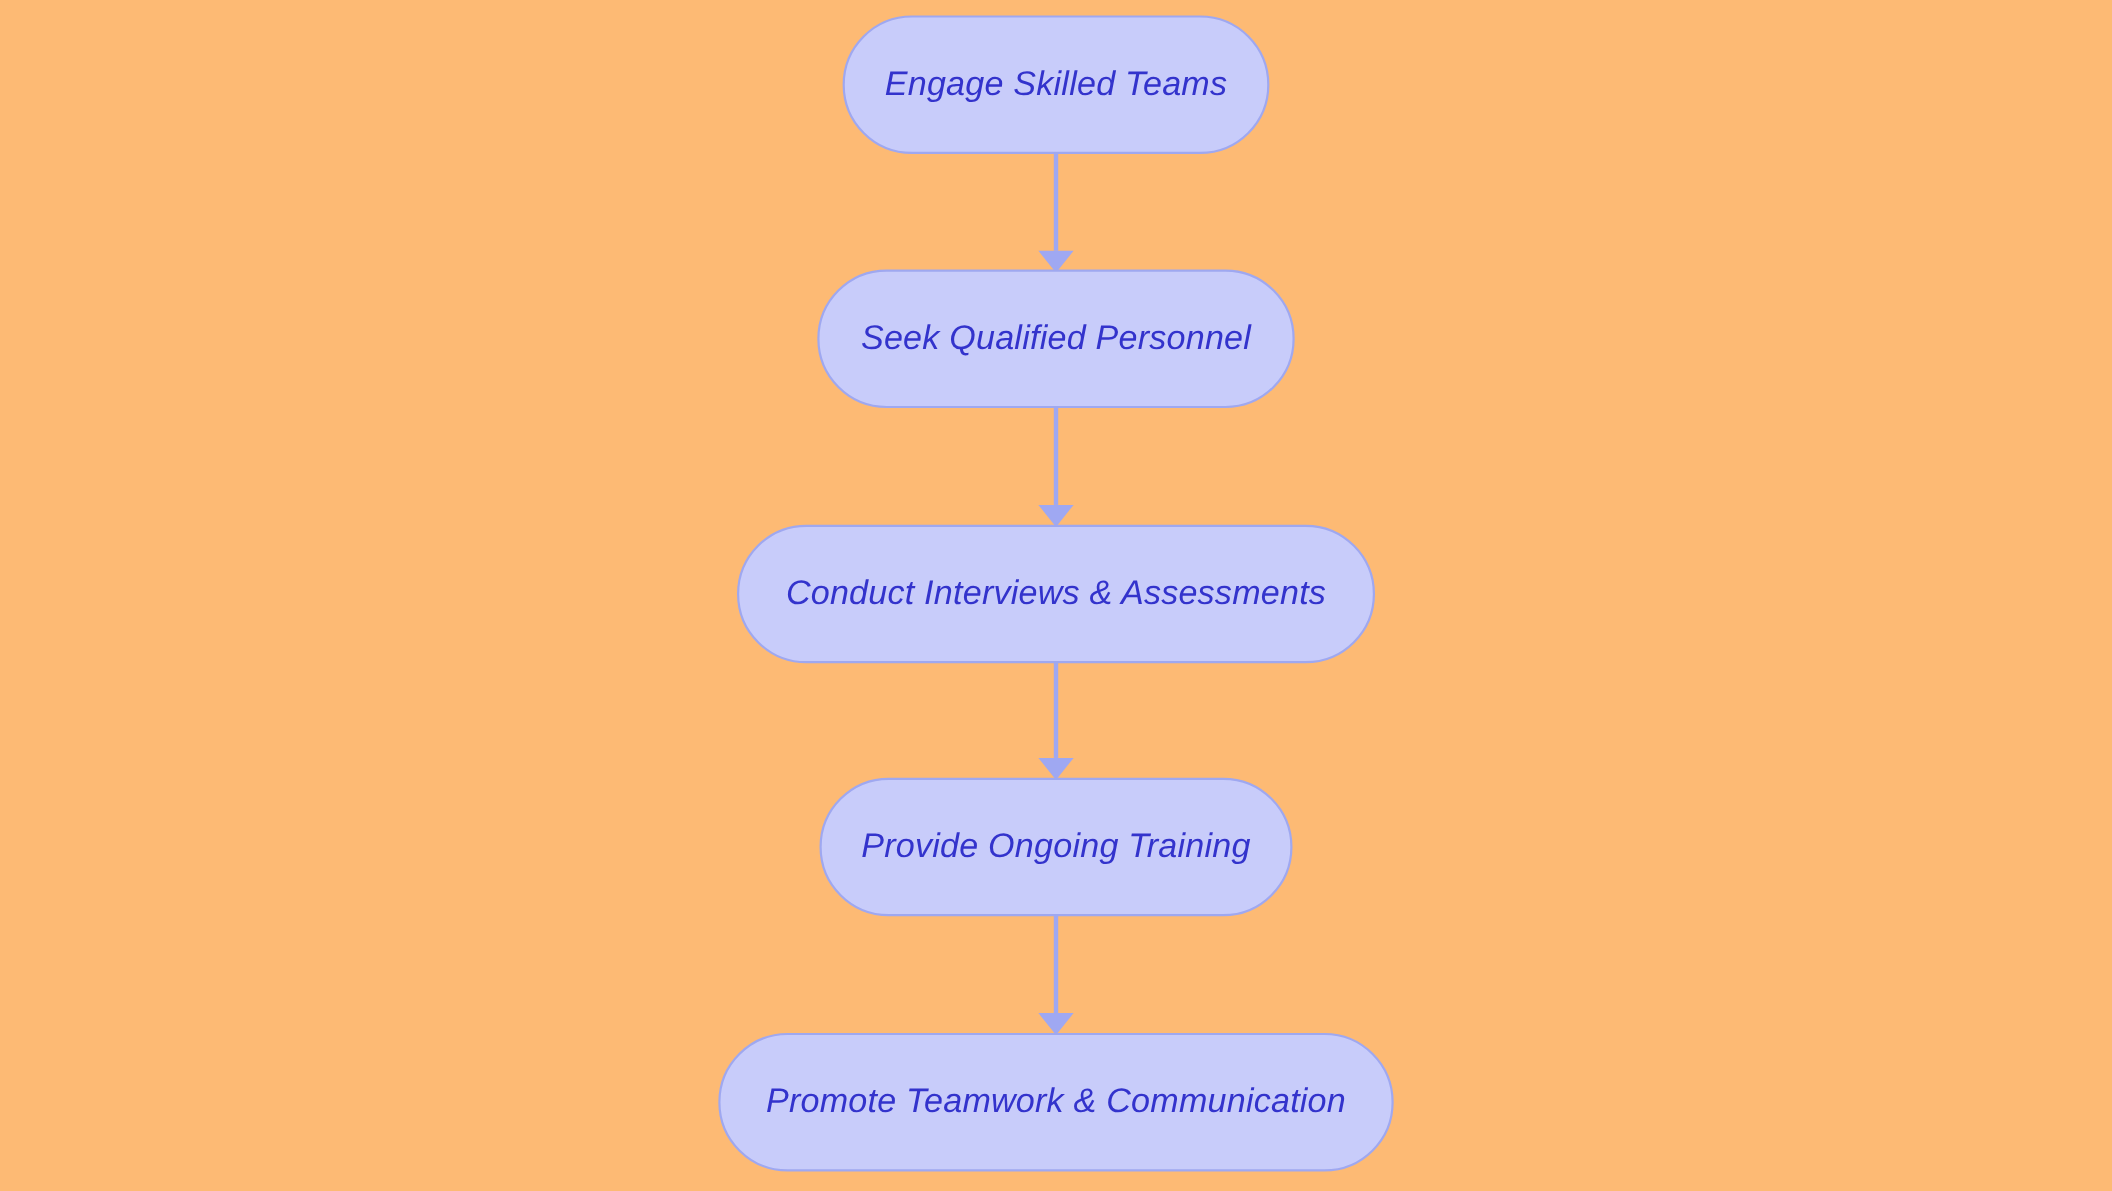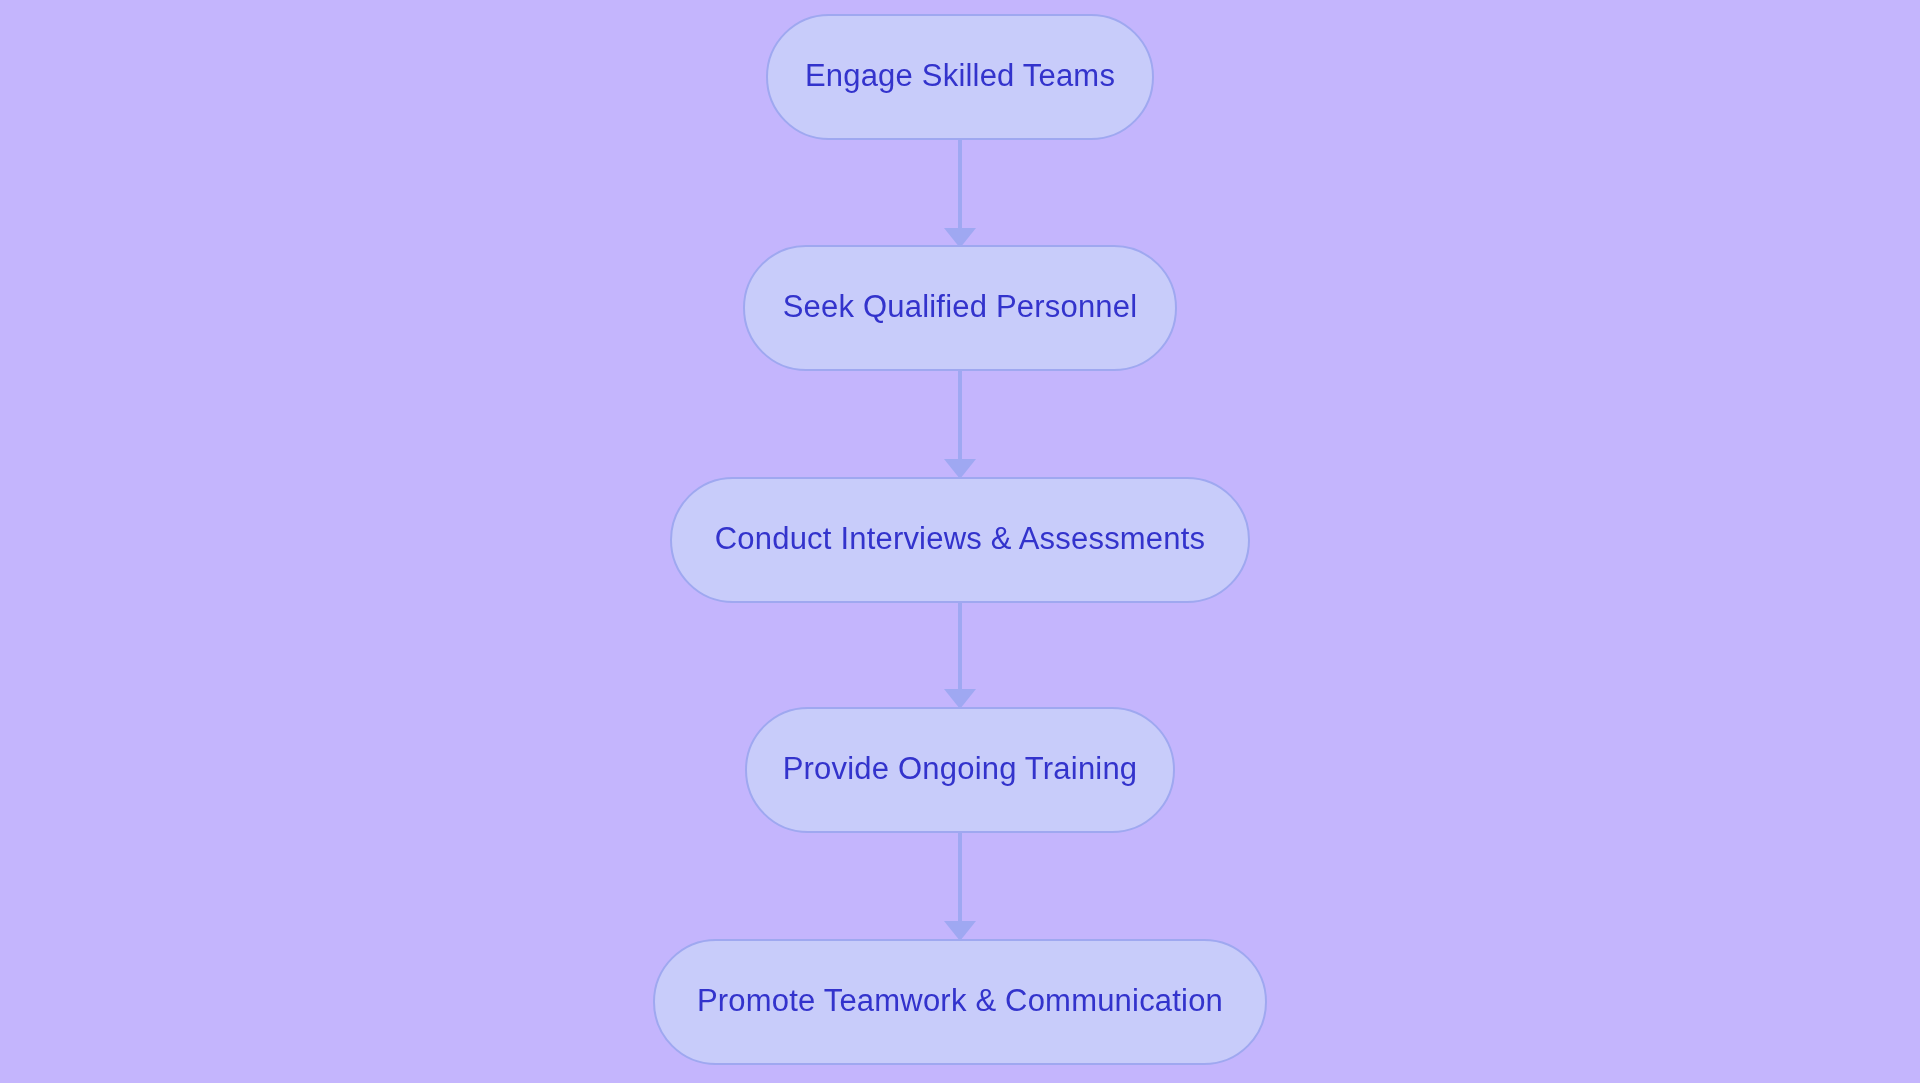--- a/index.html
+++ b/index.html
@@ -8,22 +8,23 @@
     padding: 0;
     background: #ffffff;
   }
   body {
     font-family: "Liberation Sans", "DejaVu Sans", sans-serif;
   }
   #canvas {
     position: relative;
     width: 1920px;
     height: 1083px;
-    background: #c4b5fd;
+    background: #fdba74;
     overflow: hidden;
+    font-style: italic;
   }
   #flow-svg {
     position: absolute;
     top: 0;
     left: 0;
     width: 1920px;
     height: 1083px;
     display: block;
   }
   .node-shape {

